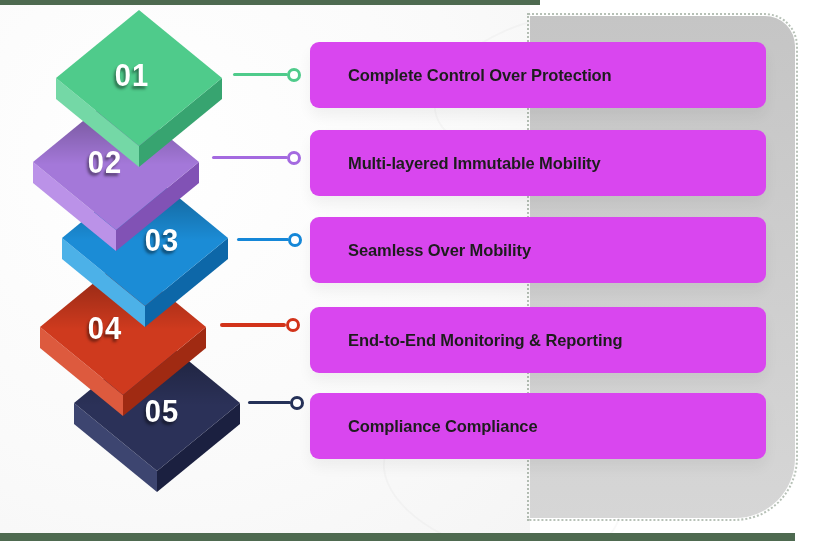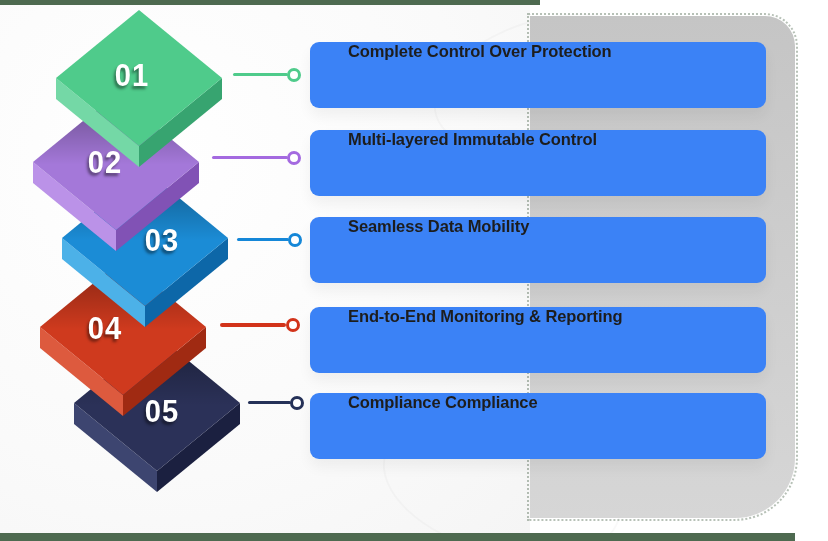--- a/index.html
+++ b/index.html
@@ -34,23 +34,23 @@
   .connector-line{
     position:absolute;height:3px;border-radius:2px;
   }
   .connector-line.thick{height:4px;}
   .connector-ring{
     position:absolute;width:8px;height:8px;border-radius:50%;
     background:#ffffff;border-style:solid;border-width:3px;
   }
   .card{
     position:absolute;left:310px;width:456px;height:66px;
-    background:#3b82f6;border-radius:9px;
+    background:#d946ef;border-radius:9px;
     box-shadow:0 8px 14px rgba(0,0,0,0.05);
-    display:flex;align-items:flex-start;
+    display:flex;align-items:center;
   }
   .card .label{
     margin-left:38px;
     font-weight:700;font-size:16.5px;color:#1d1d1d;letter-spacing:-0.1px;
   }
 </style>
 </head>
 <body>
 
 <div class="left-bg"></div>
@@ -118,23 +118,23 @@
 <div class="connector-line thick" style="left: 220px; top: 323px; width: 66px; background-color: rgb(210, 51, 26);"></div>
 <div class="connector-ring" style="left: 286px; top: 318px; border-color: rgb(210, 51, 26);"></div>
 
 <div class="connector-line" style="left: 248px; top: 401px; width: 43px; background-color: rgb(37, 49, 88);"></div>
 <div class="connector-ring" style="left: 290px; top: 396px; border-color: rgb(37, 49, 88);"></div>
 
 <div class="card" style="top:42px;">
   <div class="label">Complete Control Over Protection</div>
 </div>
 <div class="card" style="top:130px;">
-  <div class="label">Multi-layered Immutable Control</div>
+  <div class="label">Multi-layered Immutable Mobility</div>
 </div>
 <div class="card" style="top:217px;">
-  <div class="label">Seamless Data Mobility</div>
+  <div class="label">Seamless Over Mobility</div>
 </div>
 <div class="card" style="top:307px;">
   <div class="label">End-to-End Monitoring &amp; Reporting</div>
 </div>
 <div class="card" style="top:393px;">
   <div class="label">Compliance Compliance</div>
 </div>
 
 </body></html>

